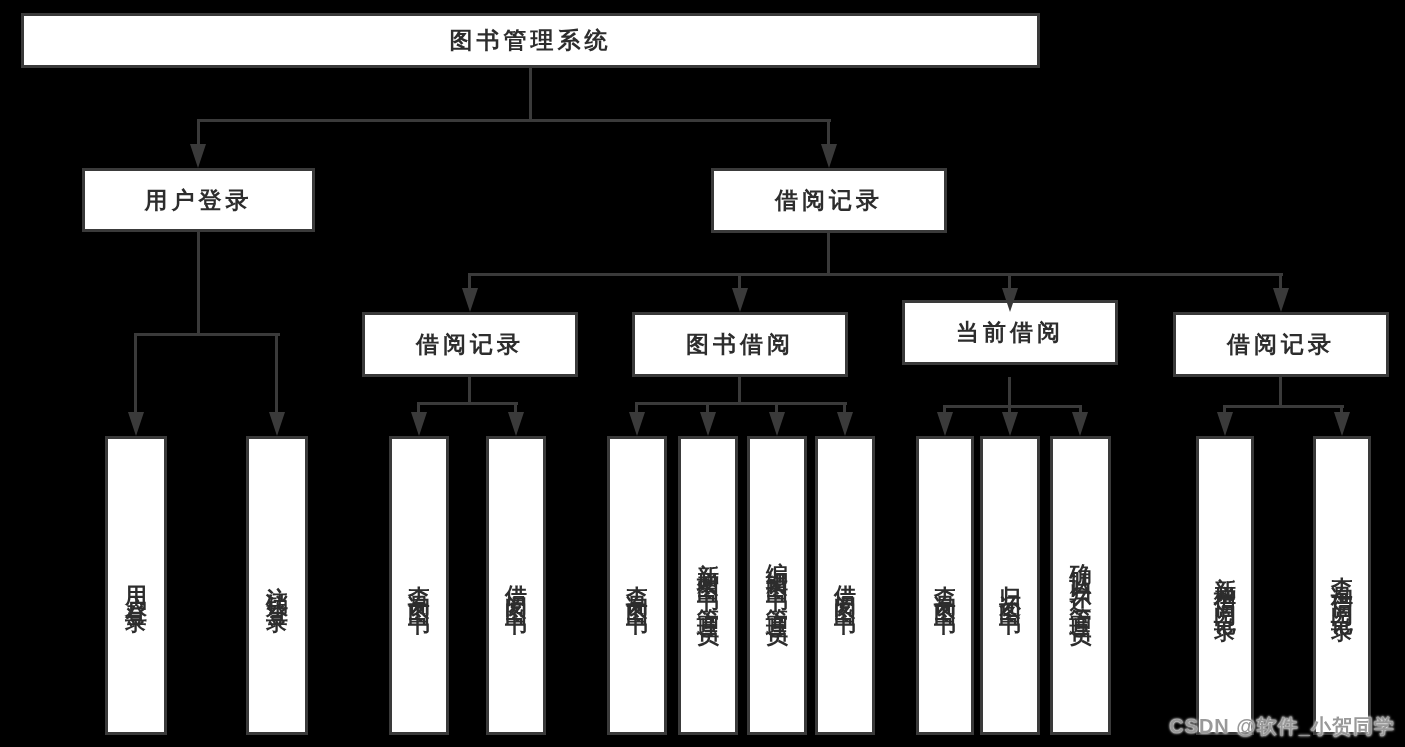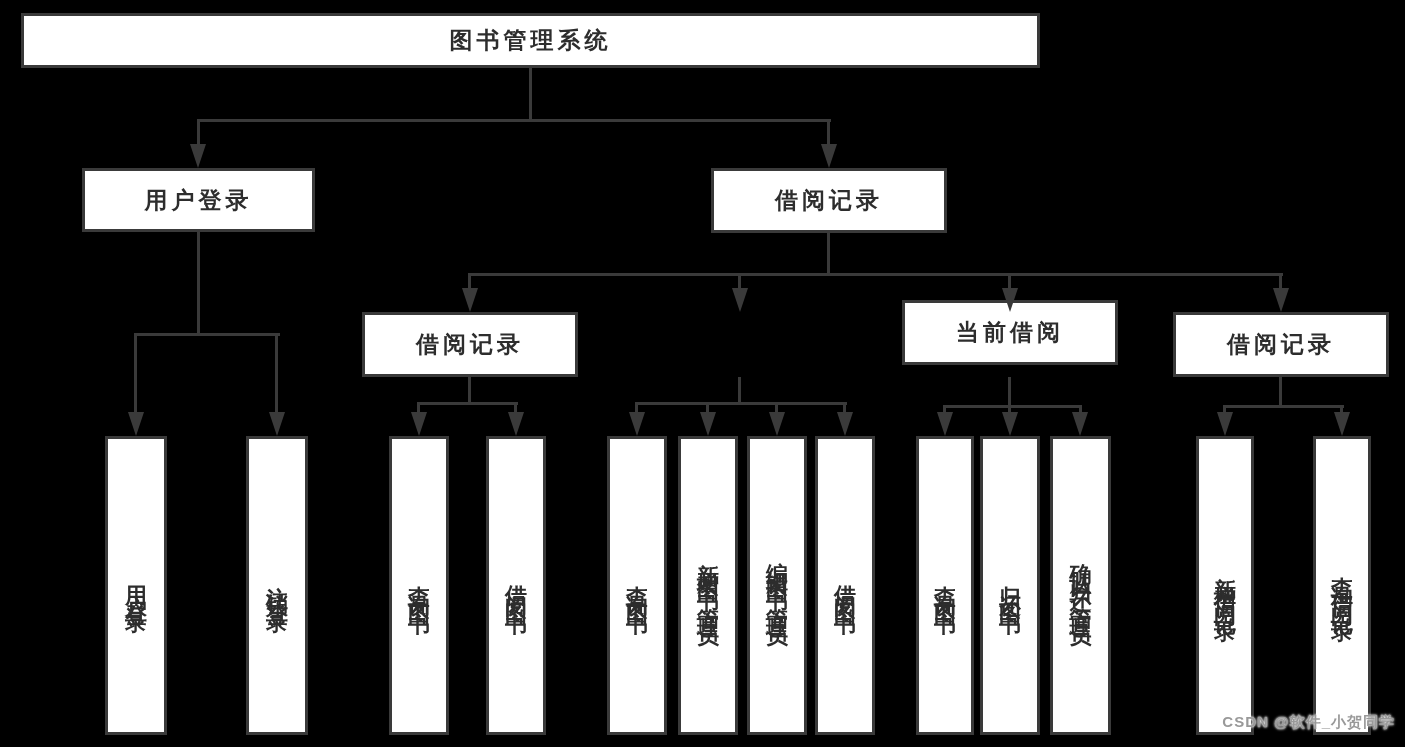--- a/index.html
+++ b/index.html
@@ -45,21 +45,21 @@
     width: 0;
     height: 0;
     border-left: 8px solid transparent;
     border-right: 8px solid transparent;
     border-top: 24px solid #3a3a3a;
   }
   .watermark {
     position: absolute;
     top: 713px;
     right: 10px;
-    font-size: 15px;
+    font-size: 20px;
     letter-spacing: 1px;
     color: #999999;
     text-shadow: 0 0 2px #ffffff, 0 0 3px #ffffff;
     z-index: 10;
     white-space: nowrap;
   }
 </style>
 </head>
 <body>
 
@@ -74,20 +74,23 @@
   </div>
 
   <div class="box" style="left:711px;top:168px;width:236px;height:65px">
     <span class="hlabel">借阅记录</span>
   </div>
 
   <div class="box" style="left:362px;top:312px;width:216px;height:65px">
     <span class="hlabel">借阅记录</span>
   </div>
 
+  <div class="box" style="left:632px;top:312px;width:216px;height:65px">
+    <span class="hlabel">图书借阅</span>
+  </div>
 
   <div class="box" style="left:902px;top:300px;width:216px;height:65px">
     <span class="hlabel">当前借阅</span>
   </div>
 
   <div class="box" style="left:1173px;top:312px;width:216px;height:65px">
     <span class="hlabel">借阅记录</span>
   </div>
 
   <div class="box" style="left:105px;top:436px;width:62px;height:299px">

